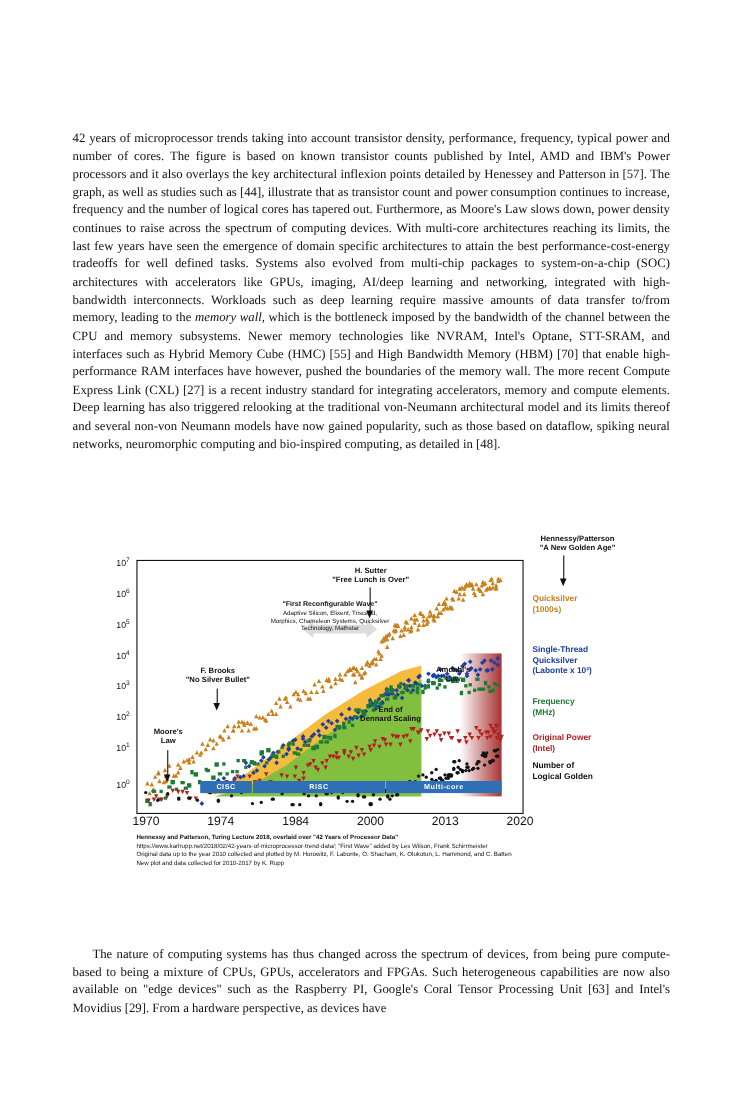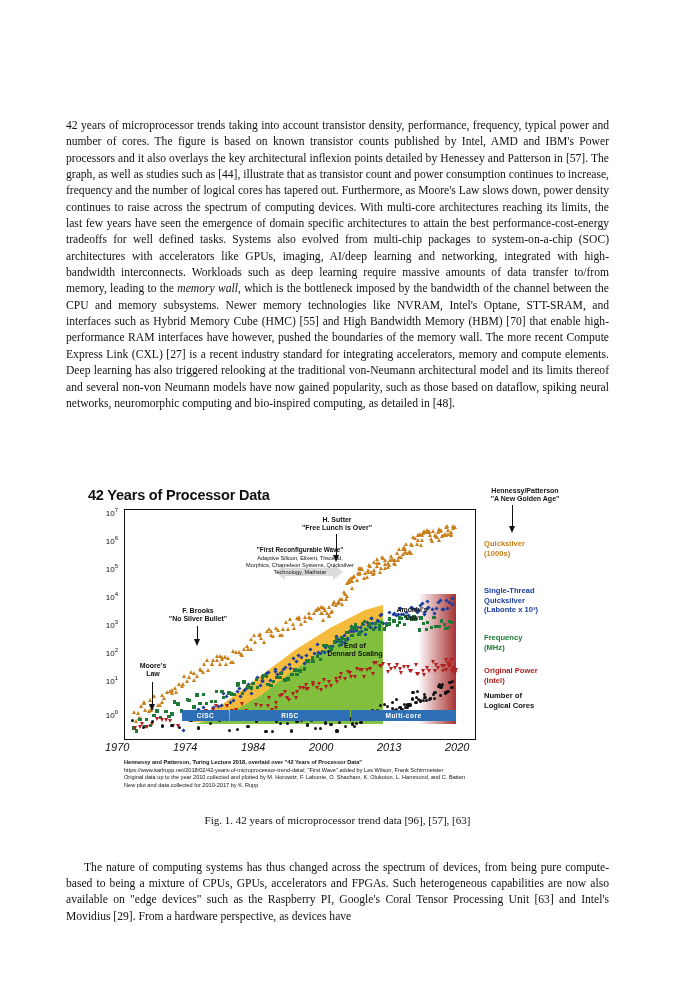--- a/index.html
+++ b/index.html
@@ -77,22 +77,21 @@
   }
   .ylab sup { font-size: 6px; }
   
   .xlab {
     position: absolute;
     font-family: "Liberation Sans", sans-serif;
     font-size: 11px;
     color: #111;
     top: 258px;
     width: 40px;
-    text-align: left;
-    font-style: italic;
+    text-align: right;
   }
   
   .era {
     position: absolute;
     height: 11px;
     background: #2f6fb5;
     color: #fff;
     font-family: "Liberation Sans", sans-serif;
     font-size: 6.5px;
     font-weight: bold;
@@ -187,21 +186,20 @@
 <body>
 
 <div class="page">
 
   <div class="body-text">
     <p><span>42 years of microprocessor trends taking into account transistor density, performance, frequency, typical power and number of cores. The figure is based on known transistor counts published by Intel, AMD and IBM's Power processors and it also overlays the key architectural inflexion points detailed by Henessey and Patterson in [57]. The graph, as well as studies such as [44], illustrate that as transistor count and power consumption continues to increase, frequency and the number of logical cores has tapered out. Furthermore, as Moore's Law slows down, power density continues to raise across the spectrum of computing devices. With multi-core architectures reaching its limits, the last few years have seen the emergence of domain specific architectures to attain the best performance-cost-energy tradeoffs for well defined tasks. Systems also evolved from multi-chip packages to system-on-a-chip (SOC) architectures with accelerators like GPUs, imaging, AI/deep learning and networking, integrated with high-bandwidth interconnects. Workloads such as deep learning require massive amounts of data transfer to/from memory, leading to the </span><span class="em">memory wall</span><span>, which is the bottleneck imposed by the bandwidth of the channel between the CPU and memory subsystems. Newer memory technologies like NVRAM, Intel's Optane, STT-SRAM, and interfaces such as Hybrid Memory Cube (HMC) [55] and High Bandwidth Memory (HBM) [70] that enable high-performance RAM interfaces have however, pushed the boundaries of the memory wall. The more recent Compute Express Link (CXL) [27] is a recent industry standard for integrating accelerators, memory and compute elements. Deep learning has also triggered relooking at the traditional von-Neumann architectural model and its limits thereof and several non-von Neumann models have now gained popularity, such as those based on dataflow, spiking neural networks, neuromorphic computing and bio-inspired computing, as detailed in [48].</span></p>
   </div>
 
   <div class="figure">
 
-    <div class="fig-title">42 Years of Processor Data</div>
 
     <div class="ylab" style="top:24px;">10<sup>7</sup></div>
     <div class="ylab" style="top:52px;">10<sup>6</sup></div>
     <div class="ylab" style="top:80px;">10<sup>5</sup></div>
     <div class="ylab" style="top:108px;">10<sup>4</sup></div>
     <div class="ylab" style="top:136px;">10<sup>3</sup></div>
     <div class="ylab" style="top:164px;">10<sup>2</sup></div>
     <div class="ylab" style="top:192px;">10<sup>1</sup></div>
     <div class="ylab" style="top:226px;">10<sup>0</sup></div>
 
@@ -998,31 +996,30 @@
       <div class="l-freq" style="left:0;">
         <span>Frequency</span><br>
         <span>(MHz)</span>
       </div>
       <div class="l-power" style="left:0;">
         <span>Original Power</span><br>
         <span>(Intel)</span>
       </div>
       <div class="l-cores" style="left:0;">
         <span>Number of</span><br>
-        <span>Logical Cores</span>
+        <span>Logical Golden</span>
       </div>
     </div>
 
     <div class="caption-src">
       <b>Hennessy and Patterson, Turing Lecture 2018, overlaid over "42 Years of Processor Data"</b><br>
       <span>https://www.karlrupp.net/2018/02/42-years-of-microprocessor-trend-data/; "First Wave" added by Les Wilson, Frank Schirrmeister</span><br>
       <span>Original data up to the year 2010 collected and plotted by M. Horowitz, F. Labonte, O. Shacham, K. Olukotun, L. Hammond, and C. Batten</span><br>
       <span>New plot and data collected for 2010-2017 by K. Rupp</span>
     </div>
   </div>
 
-  <div class="fig-caption">Fig. 1.  42 years of microprocessor trend data [96], [57], [63]</div>
 
   <div class="body-text2">
     <p class="indent">The nature of computing systems has thus changed across the spectrum of devices, from being pure compute-based to being a mixture of CPUs, GPUs, accelerators and FPGAs. Such heterogeneous capabilities are now also available on "edge devices" such as the Raspberry PI, Google's Coral Tensor Processing Unit [63] and Intel's Movidius [29]. From a hardware perspective, as devices have</p>
   </div>
 
 </div>
 
 </body></html>

